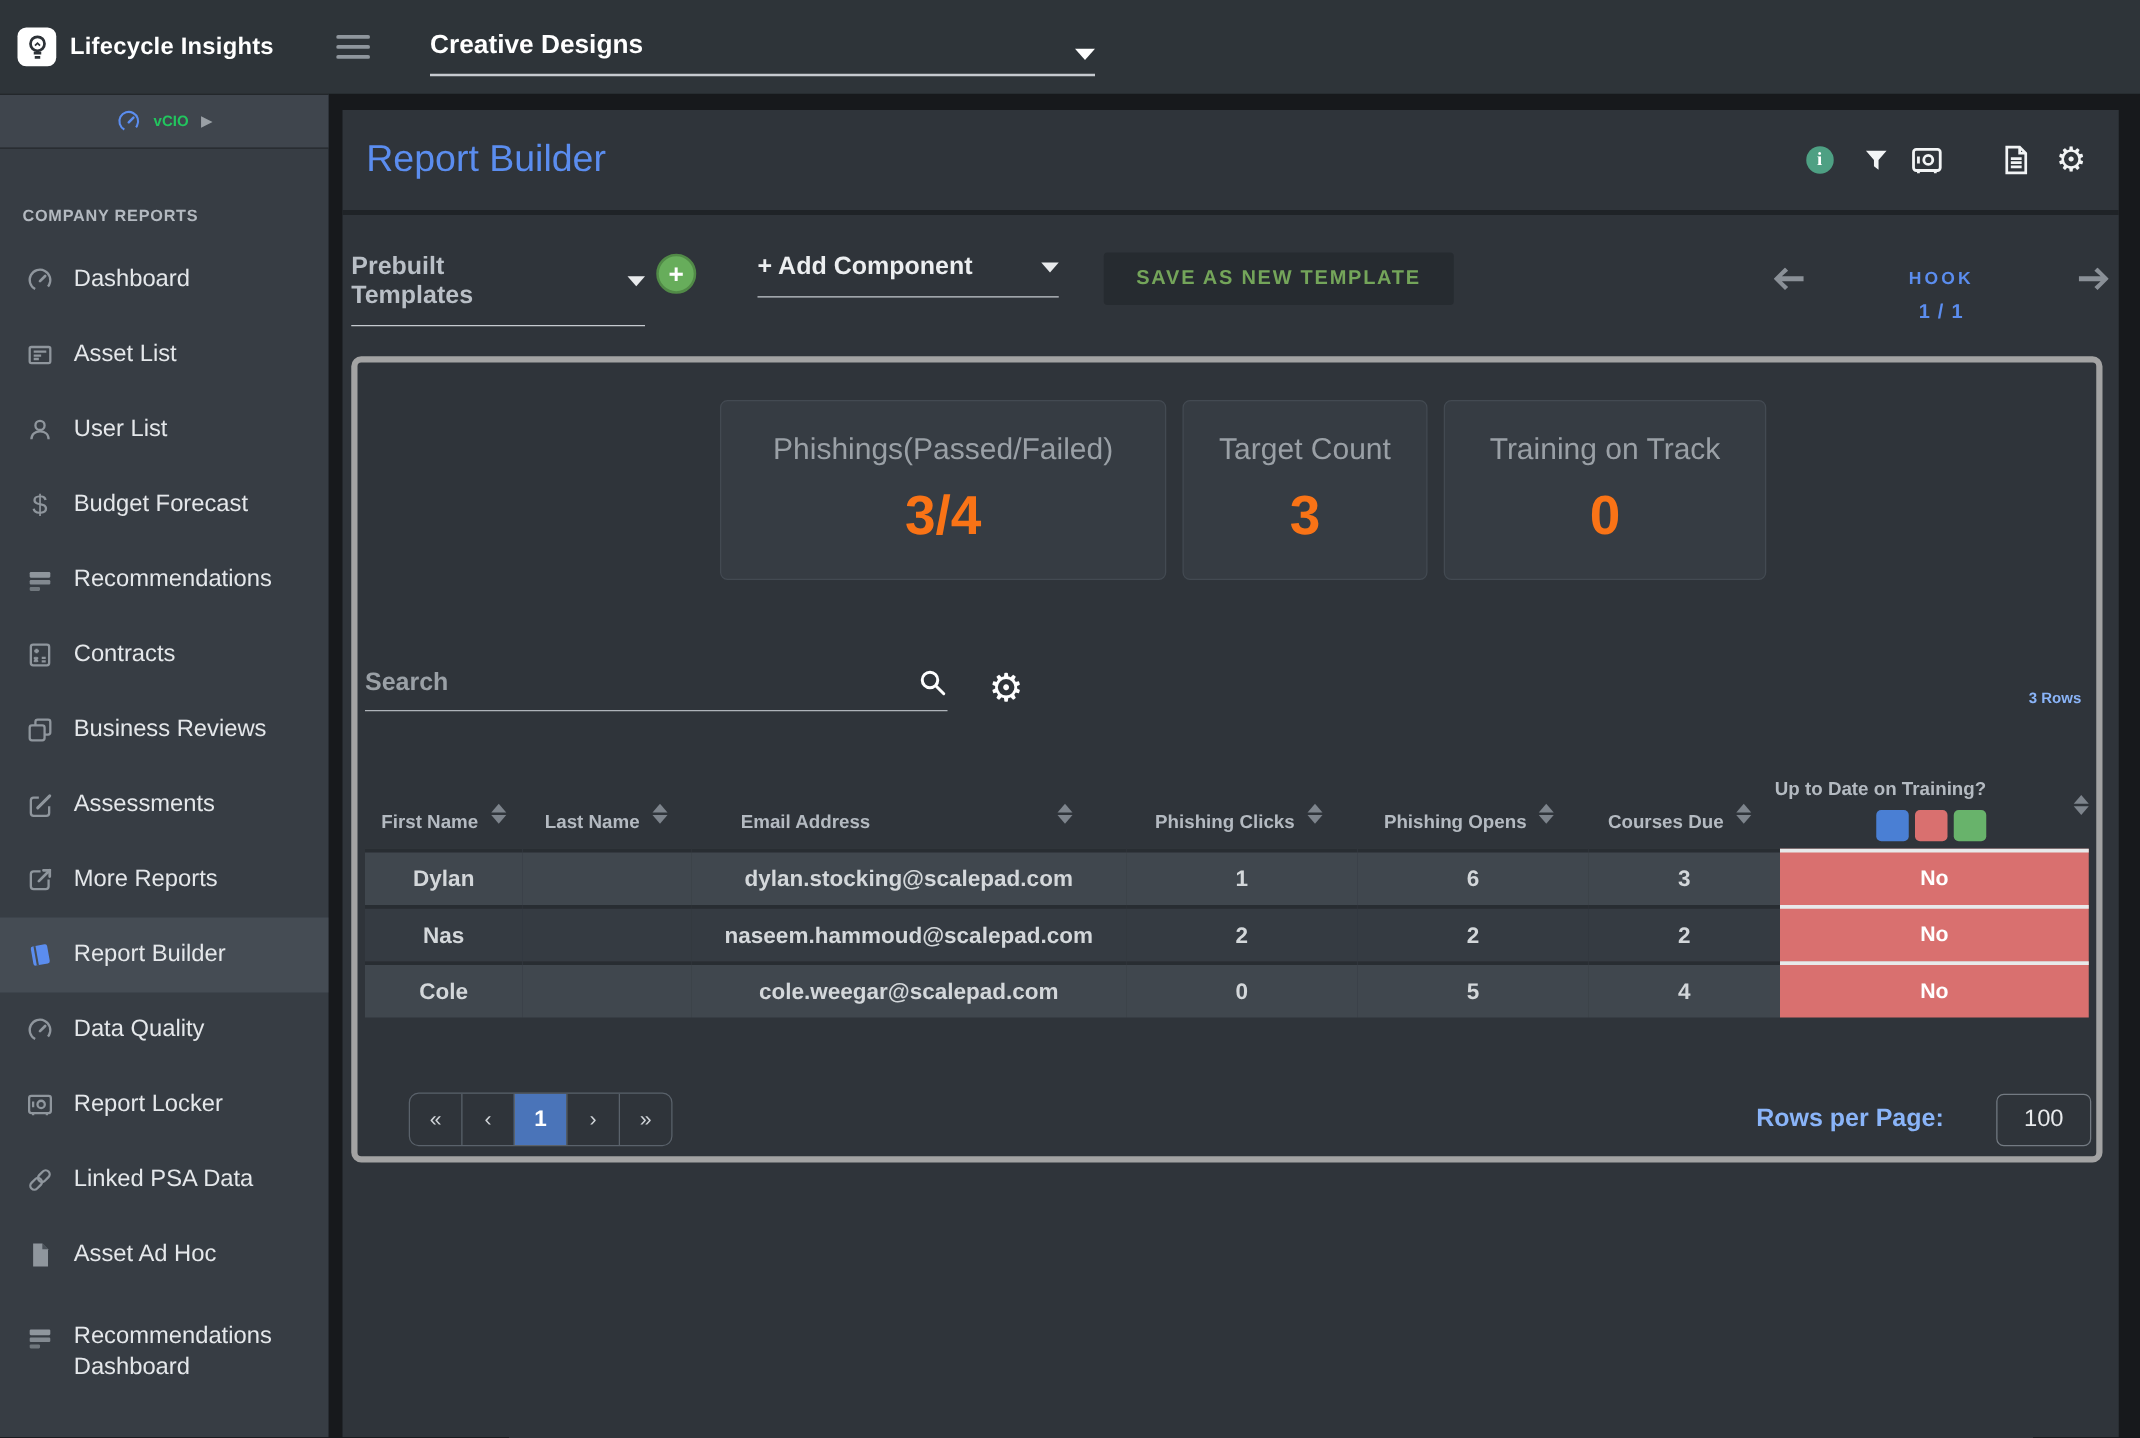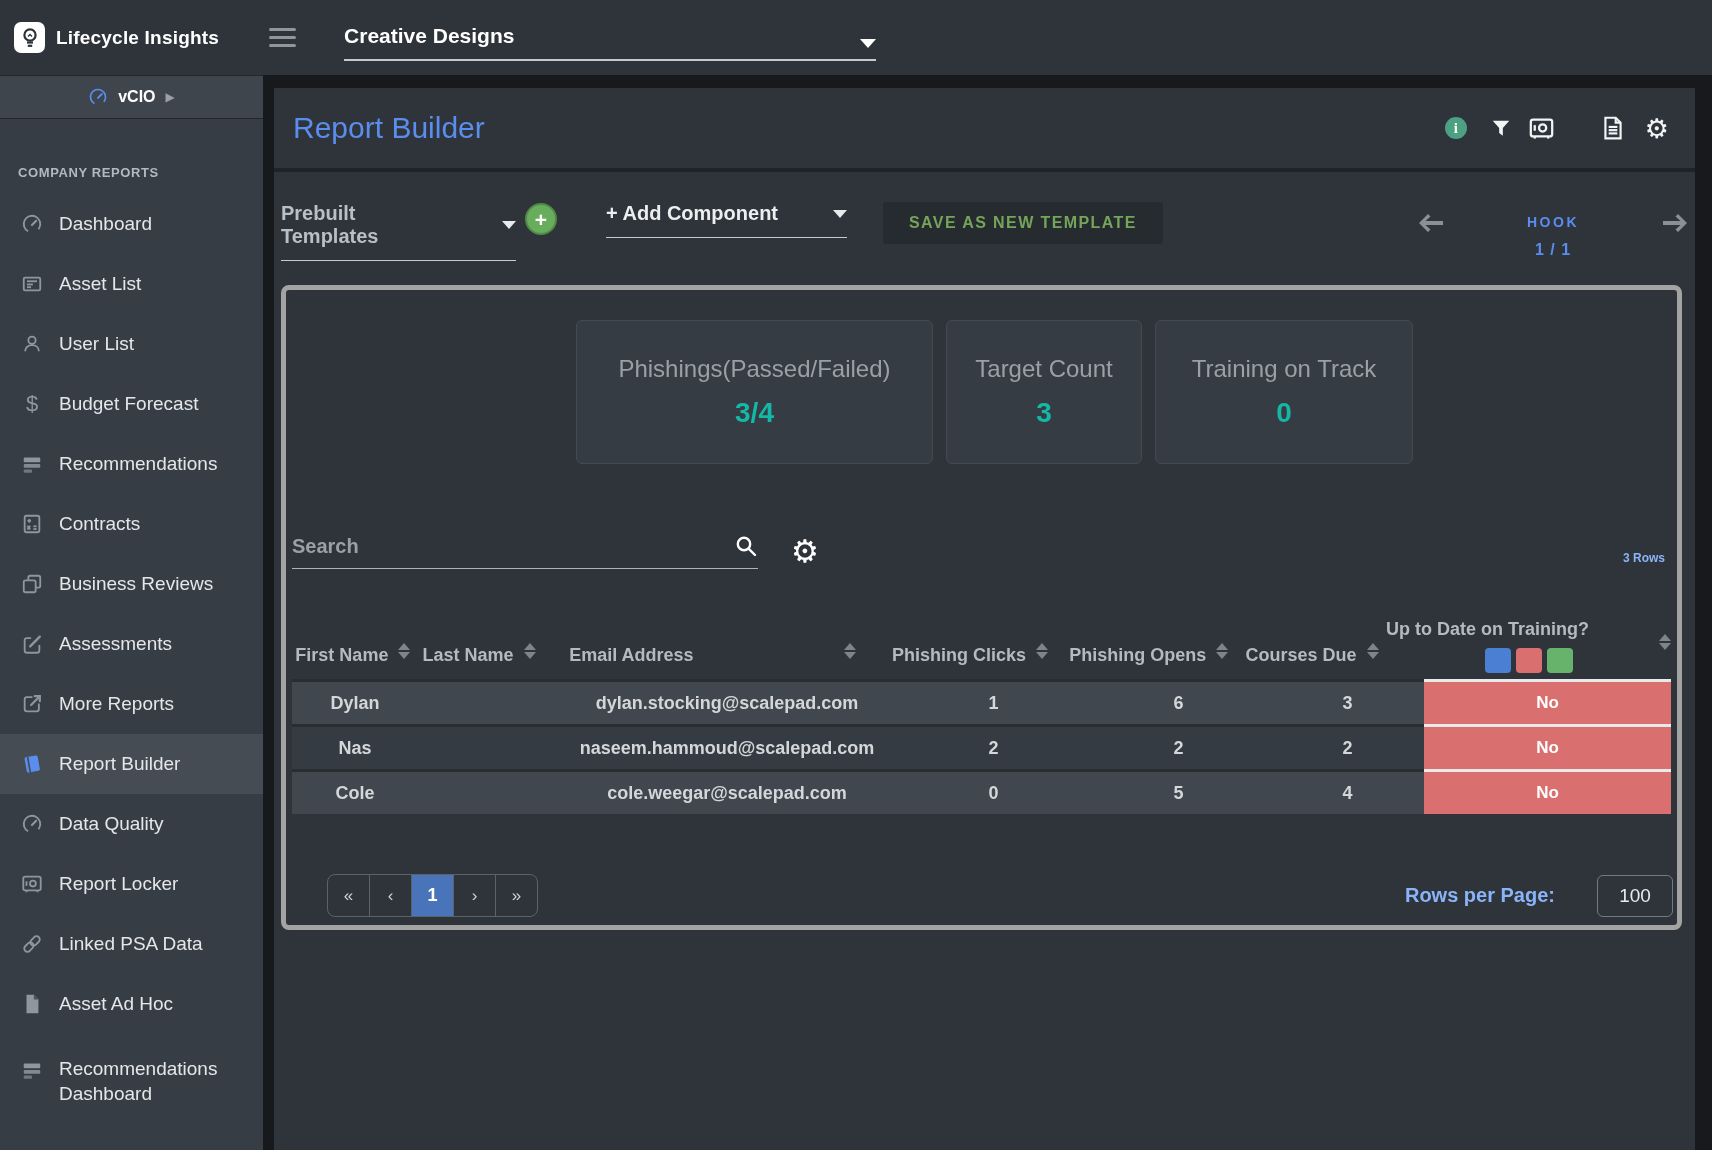--- a/index.html
+++ b/index.html
@@ -16,21 +16,21 @@
   .hamburger span{display:block;width:27px;height:3px;background:#8f969d;border-radius:2px;}
   .client-select{margin-left:48px;width:532px;border-bottom:2px solid #c6cad0;padding-bottom:11px;
                  display:flex;align-items:flex-end;justify-content:space-between;cursor:pointer;margin-top:10px;}
   .client-select .val{color:#fff;font-size:21px;font-weight:700;}
   .caret-down{width:0;height:0;border-left:8px solid transparent;border-right:8px solid transparent;border-top:9px solid #fff;}
 
   
   .sidebar{position:absolute;left:0;top:75px;width:263px;bottom:0;background:#373d44;overflow:hidden;}
   .vcio-row{height:42px;background:#3f454d;border-top:1px solid #23272b;border-bottom:1px solid #23272b;
             display:flex;align-items:center;justify-content:center;gap:10px;cursor:pointer;}
-  .vcio-row .vcio-label{color:#ffffff;font-size:16px;font-weight:700;}
+  .vcio-row .vcio-label{color:#22c55e;font-size:12px;font-weight:700;}
   .vcio-caret{color:#9aa0a6;font-size:12px;font-family:"DejaVu Sans",sans-serif;}
   .section-label{color:#b3b9c0;font-size:13px;font-weight:700;letter-spacing:.6px;}
   .sec-company{padding:46px 0 14px 18px;}
   .sec-msp{padding:20px 0 14px 18px;}
   .nav-item{height:60px;display:flex;align-items:center;padding-left:20px;color:#e4e7ea;cursor:pointer;}
   .nav-item .ico{width:24px;display:flex;justify-content:center;color:#8f969d;flex:none;}
   .nav-item .lbl{margin-left:15px;font-size:19px;}
   .nav-item.active{background:#454c54;}
   .nav-item.active .ico{color:#5b8def;}
   .nav-item.two-line{align-items:flex-start;padding-top:22px;height:72px;}
@@ -68,34 +68,34 @@
   .hook-mid{flex:1;display:flex;flex-direction:column;align-items:center;}
   .hook-name{margin-top:12px;color:#5b8def;font-size:14px;font-weight:700;letter-spacing:2.5px;}
   .hook-pages{margin-top:11px;color:#5b8def;font-size:16px;font-weight:700;letter-spacing:1px;}
 
   
   .panel{margin:24px 13px 0 7px;height:645px;border:5px solid #a3a3a3;border-radius:8px;box-sizing:border-box;}
   .cards-row{display:flex;gap:13px;margin:30px 0 0 290px;}
   .stat-card{background:#363c43;border:1px solid #434a52;border-radius:6px;height:144px;box-sizing:border-box;
              display:flex;flex-direction:column;align-items:center;justify-content:center;}
   .stat-card .t{color:#9aa0a6;font-size:24px;}
-  .stat-card .v{color:#14b8a6;font-size:28px;font-weight:700;margin-top:14px;}
+  .stat-card .v{color:#f97316;font-size:44px;font-weight:700;margin-top:14px;}
   .card-0{width:357px;}.card-1{width:196px;}.card-2{width:258px;}
 
   .search-row{display:flex;align-items:flex-end;margin:70px 12px 0 6px;}
   .search-field{width:466px;border-bottom:1px solid #aeb3b9;padding-bottom:9px;display:flex;align-items:center;justify-content:space-between;cursor:text;}
   .search-ph{color:#9aa0a6;font-size:20px;font-weight:700;text-align:center;}
   .search-gear{margin-left:33px;font-family:"DejaVu Sans",sans-serif;color:#fff;font-size:31px;line-height:1;cursor:pointer;margin-bottom:2px;}
   .rows-count{margin-left:auto;color:#8ab4f8;font-size:12px;font-weight:700;margin-bottom:4px;}
 
   
   .table{margin:40px 6px 0 6px;}
   .thead{display:flex;height:70px;}
   .th{display:flex;align-items:flex-end;justify-content:center;padding-bottom:13px;box-sizing:border-box;}
-  .th .htxt{color:#b4bac1;font-size:18px;font-weight:700;white-space:nowrap;}
+  .th .htxt{color:#b4bac1;font-size:15px;font-weight:700;white-space:nowrap;}
   .sort{display:flex;flex-direction:column;gap:2px;margin-left:10px;transform:translateY(-7px);cursor:pointer;}
   .sort .up{width:0;height:0;border-left:6px solid transparent;border-right:6px solid transparent;border-bottom:7px solid #7d848c;}
   .sort .dn{width:0;height:0;border-left:6px solid transparent;border-right:6px solid transparent;border-top:7px solid #7d848c;}
   .th-training{flex-direction:column;align-items:center;justify-content:flex-end;padding-bottom:6px;}
   .th-training .toprow{display:flex;align-items:center;}
   .swatches{display:flex;gap:5px;margin-top:8px;}
   .sw{width:26px;height:25px;border-radius:4px;}
   .sw-blue{background:#4a7fd4;}.sw-red{background:#d9706f;}.sw-green{background:#68b36b;}
   .c0{width:126px;}.c1{width:135px;}.c2{width:348px;}.c3{width:185px;}.c4{width:185px;}.c5{width:153px;}.c6{flex:1;}
   .tr{display:flex;height:45px;}

